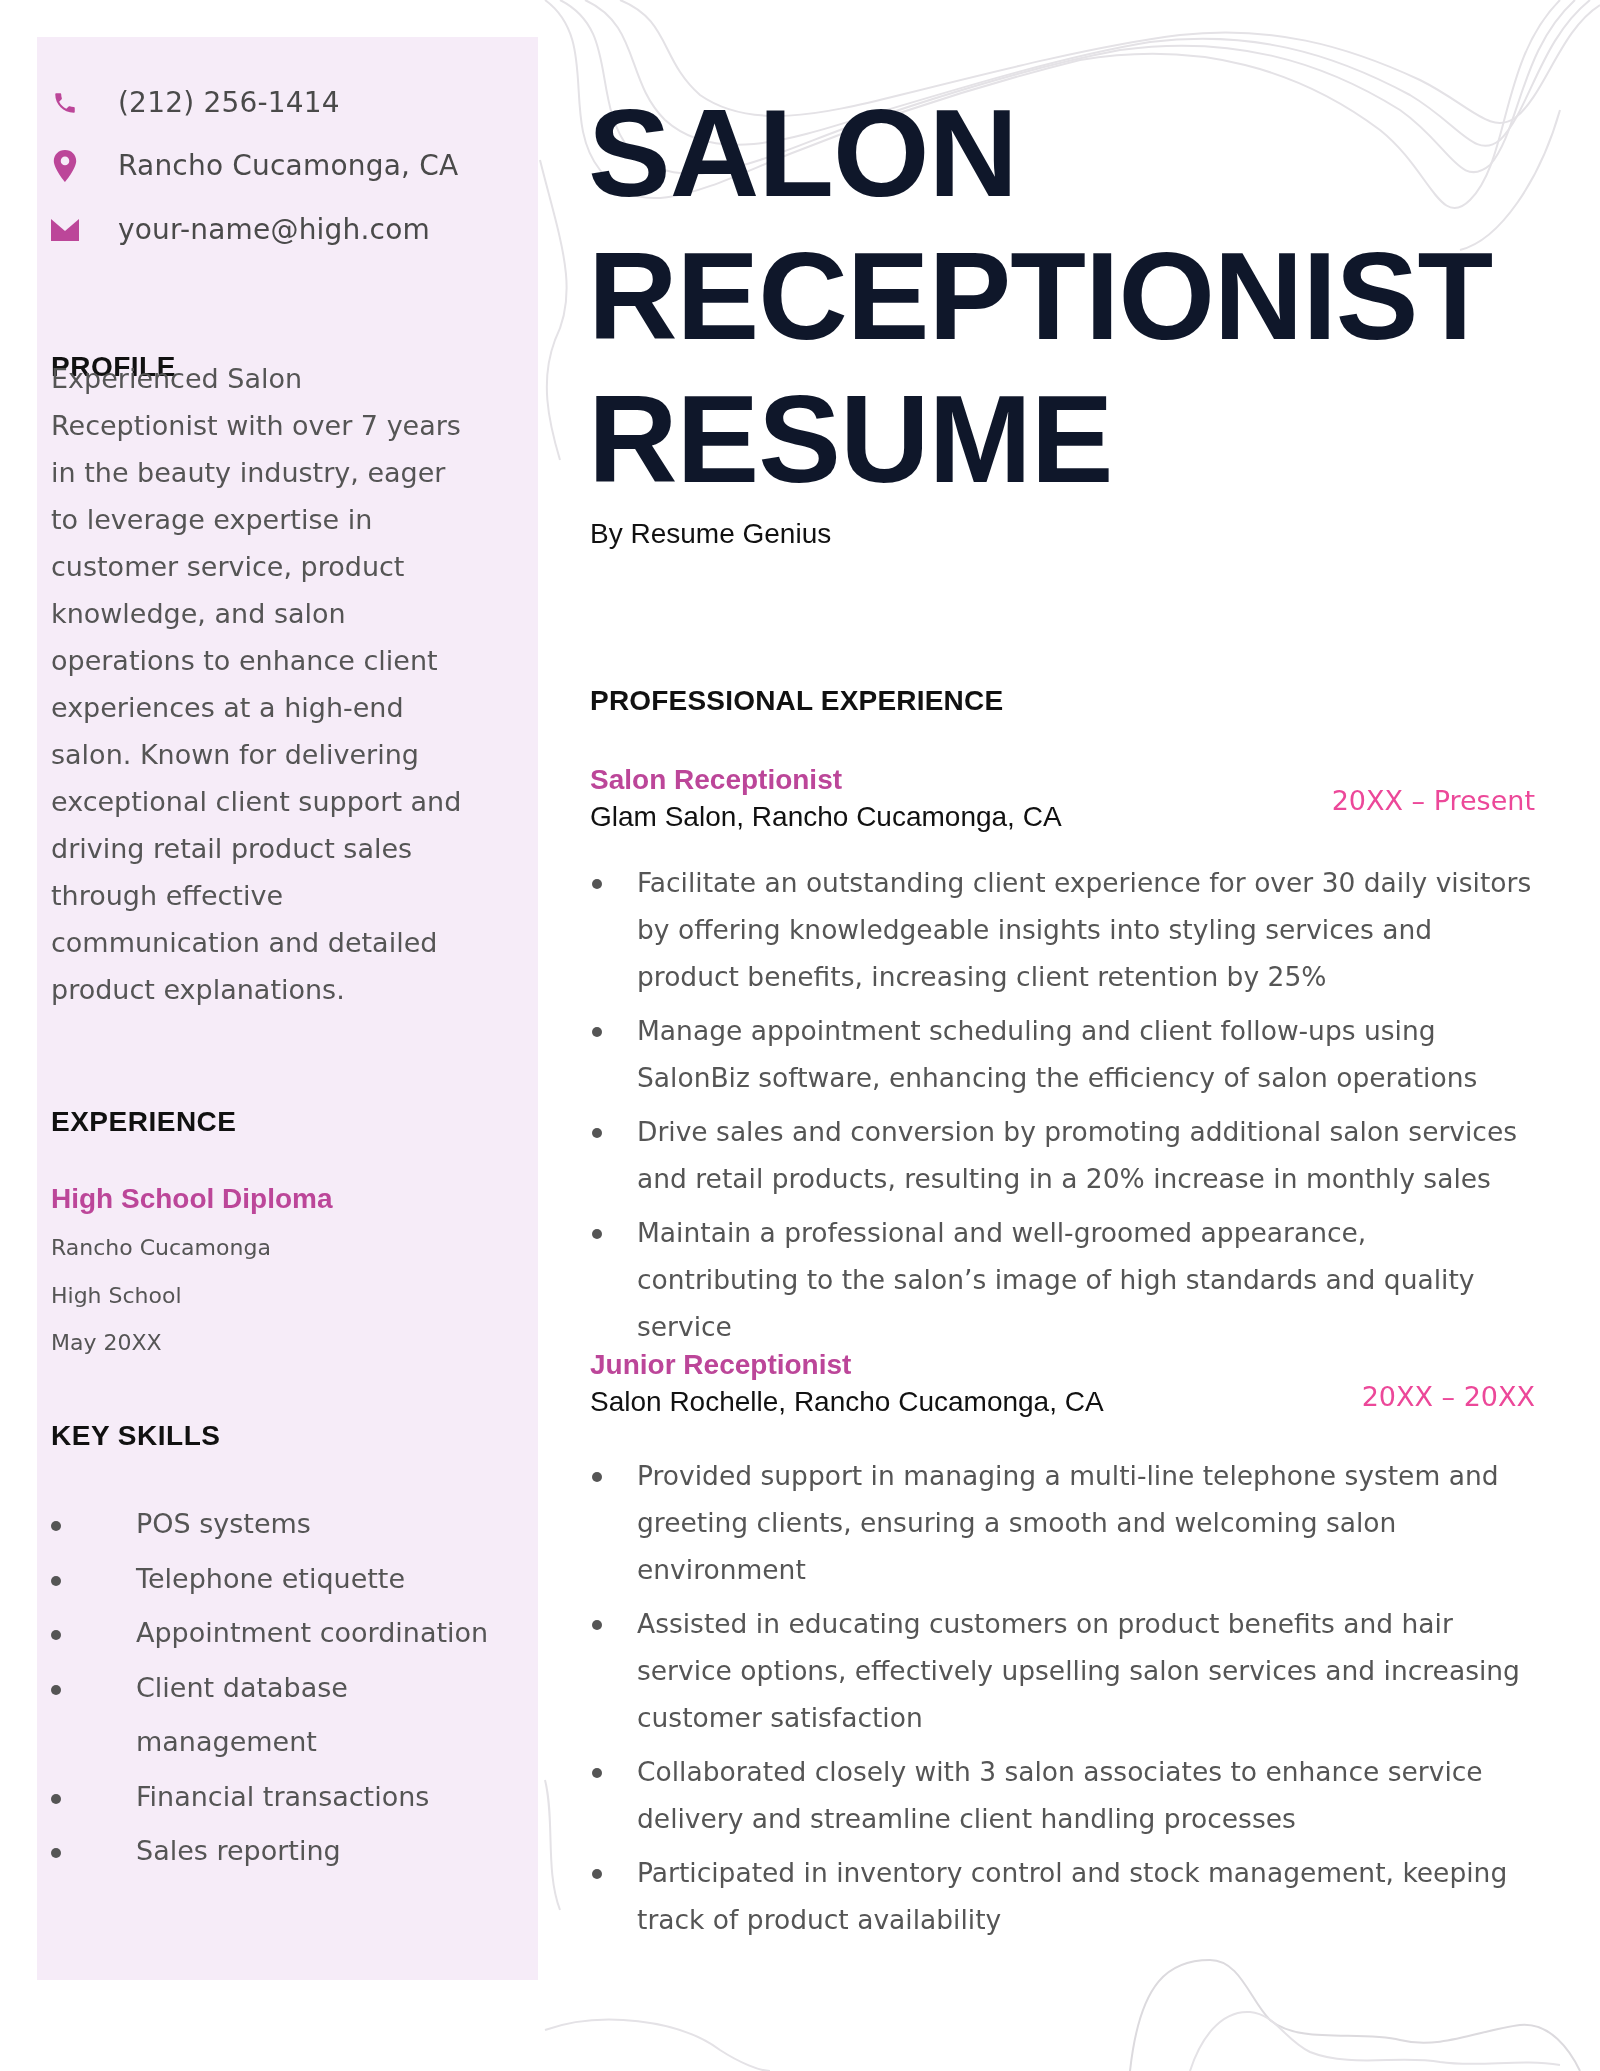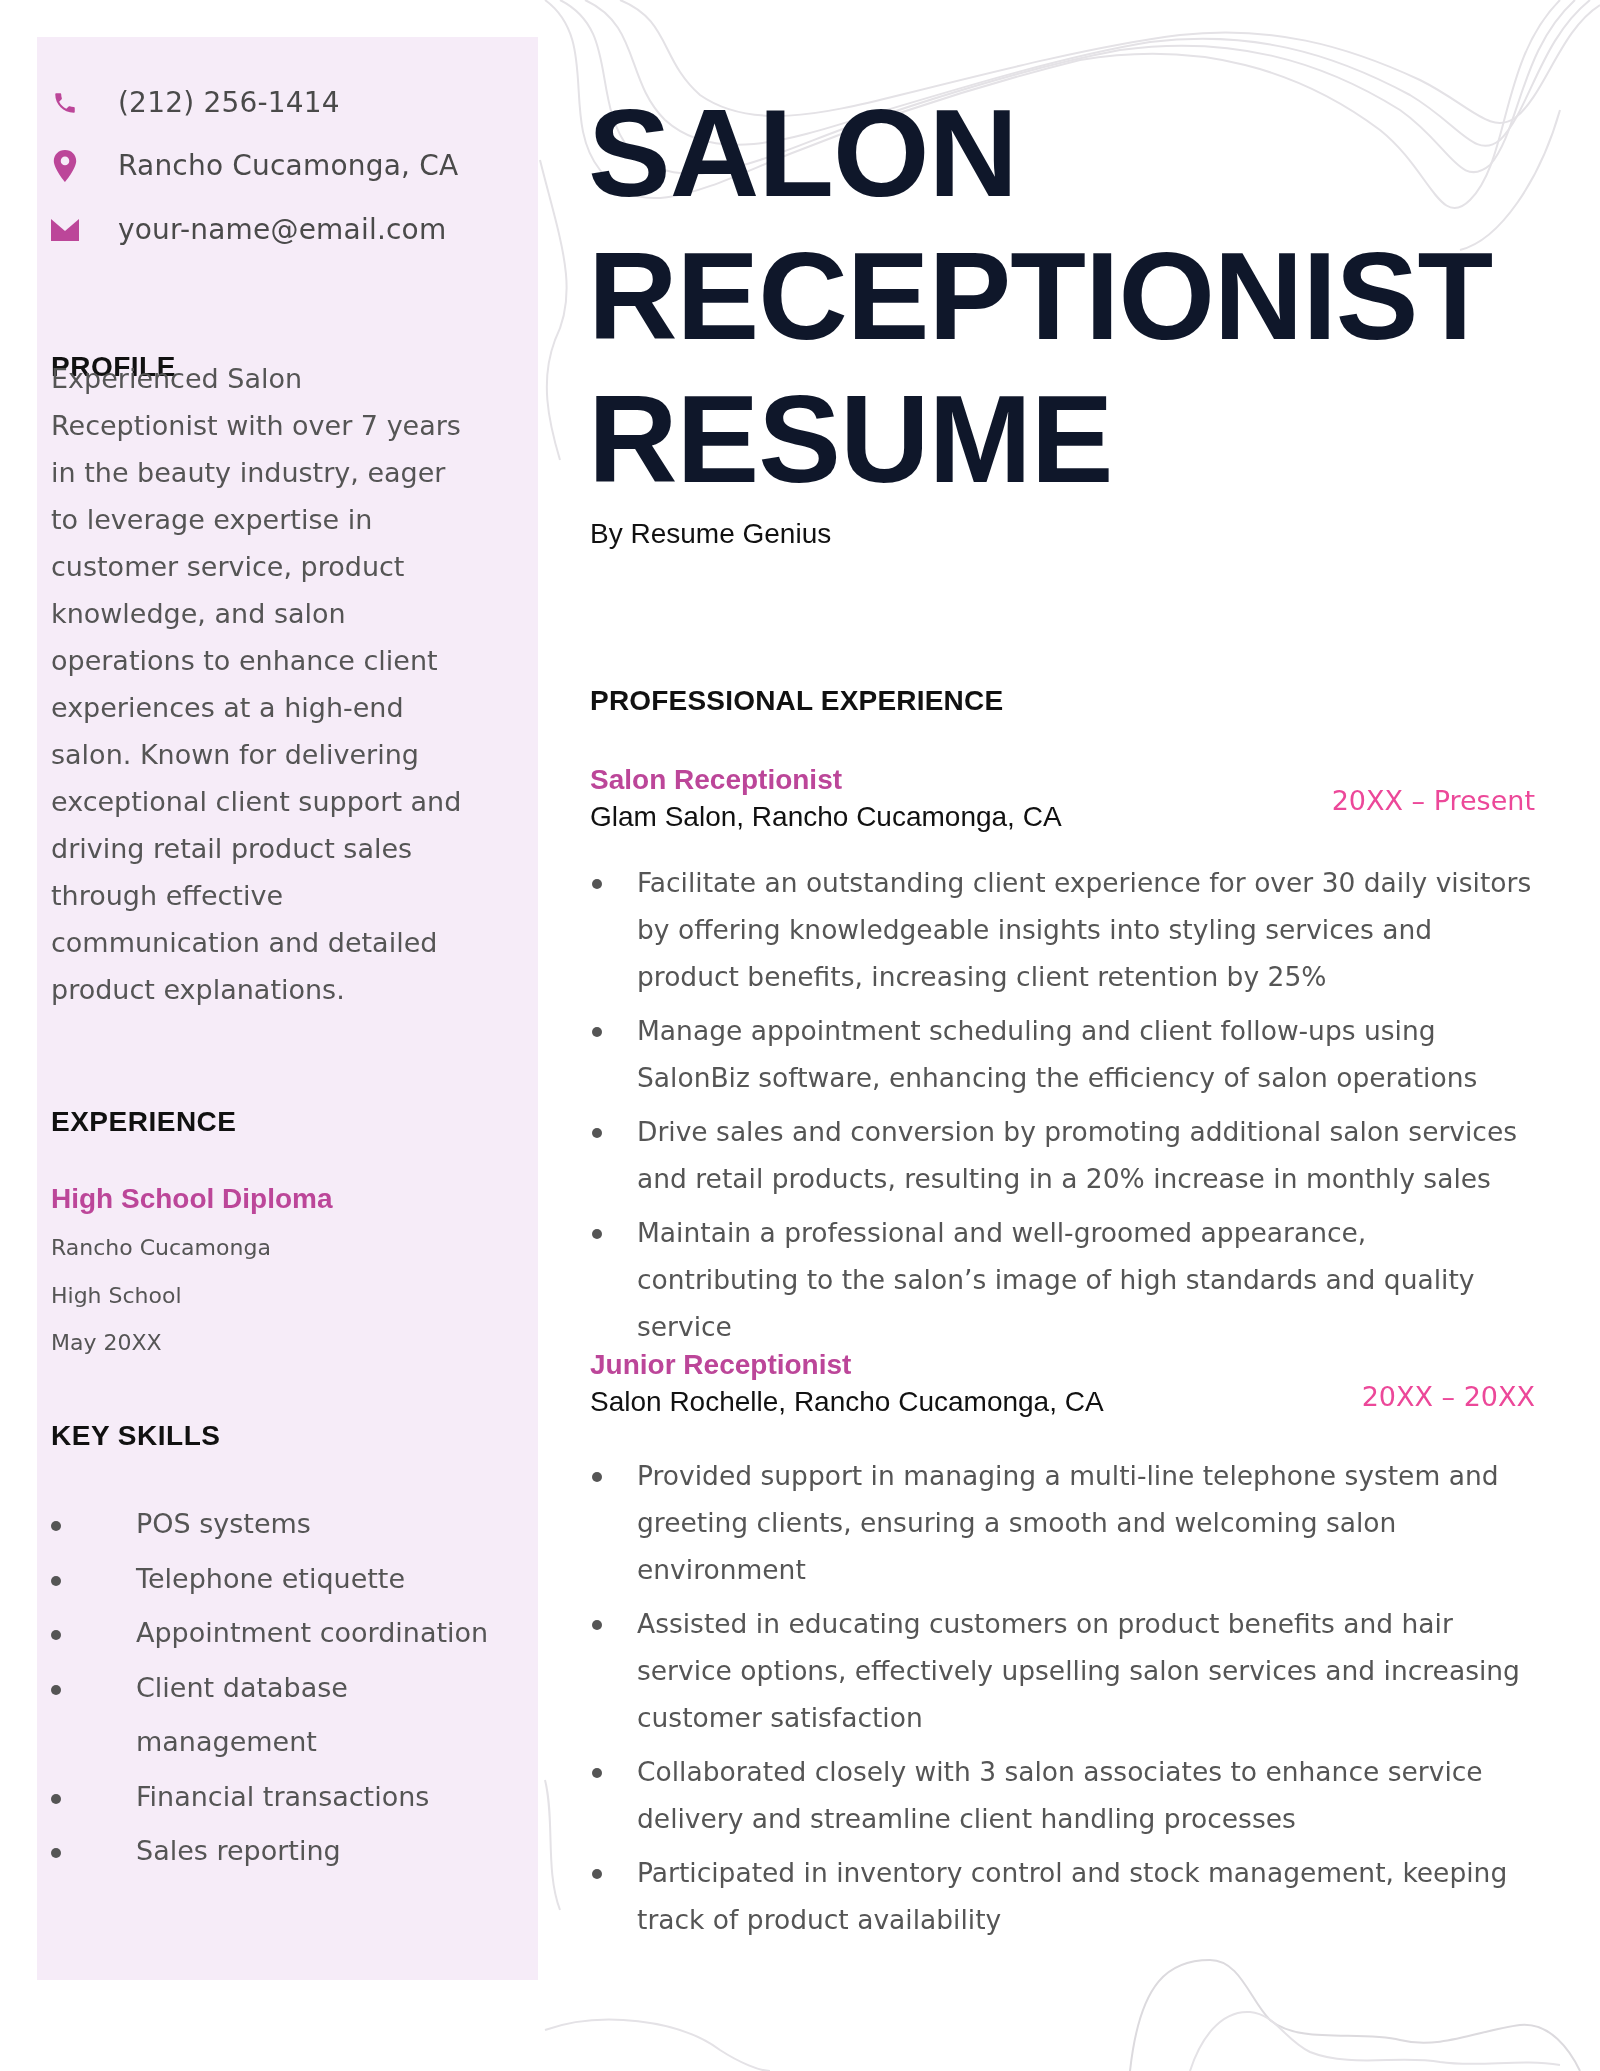--- a/index.html
+++ b/index.html
@@ -63,21 +63,21 @@
   </span>
   <span class="txt">Rancho Cucamonga, CA</span>
 </div>
 <div class="contact" style="top:213px;">
   <span class="ic">
     <svg width="28" height="24" viewBox="0 0 28 24">
         <rect x="0" y="1" width="28" height="22" fill="#bc4699"></rect>
         <path d="M0 1 L14 13 L28 1" fill="#f6ecf8"></path>
       </svg>
   </span>
-  <span class="txt">your-name@email.com</span>
+  <span class="txt">your-name@high.com</span>
 </div>
 
 <div class="side-h" style="top:314px;margin-top:37px;">PROFILE</div>
 <div class="profile">Experienced Salon Receptionist with over 7 years in the beauty industry, eager to leverage expertise in customer service, product knowledge, and salon operations to enhance client experiences at a high-end salon. Known for delivering exceptional client support and driving retail product sales through effective communication and detailed product explanations.</div>
 
 <div class="side-h" style="top:1106px;">EXPERIENCE</div>
 <div class="edu-deg">High School Diploma</div>
 <div class="edu-lines">
   <div>Rancho Cucamonga</div>
   <div>High School</div>

